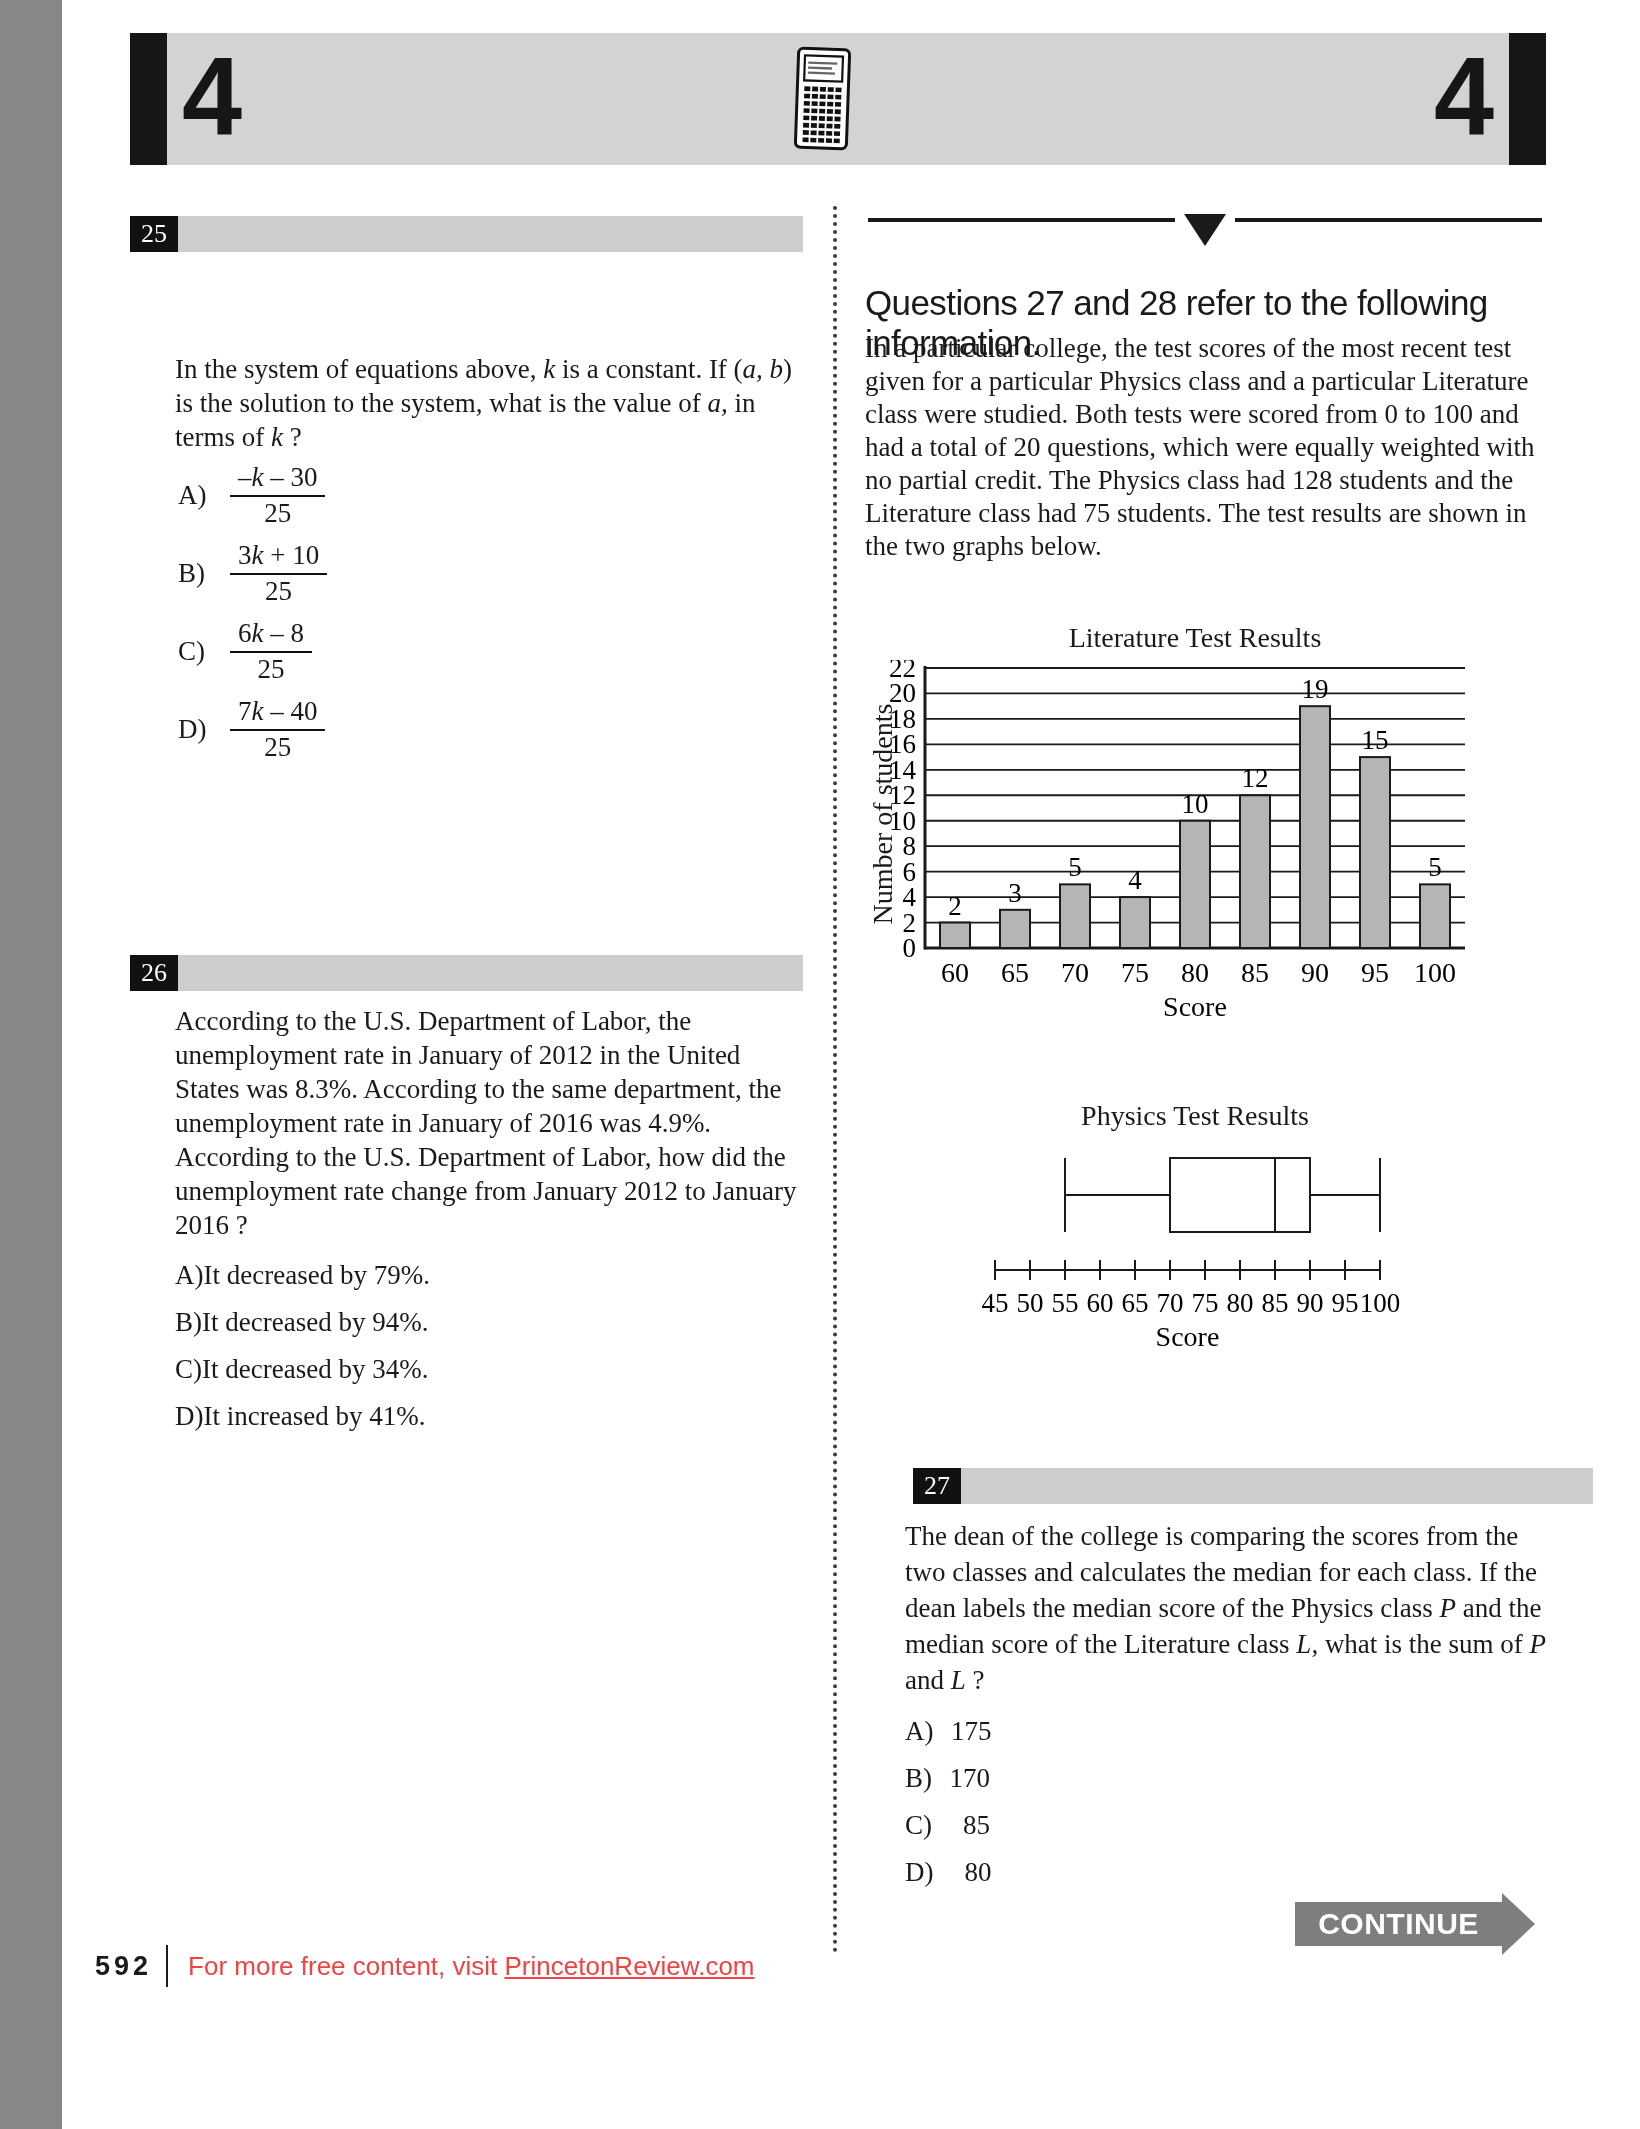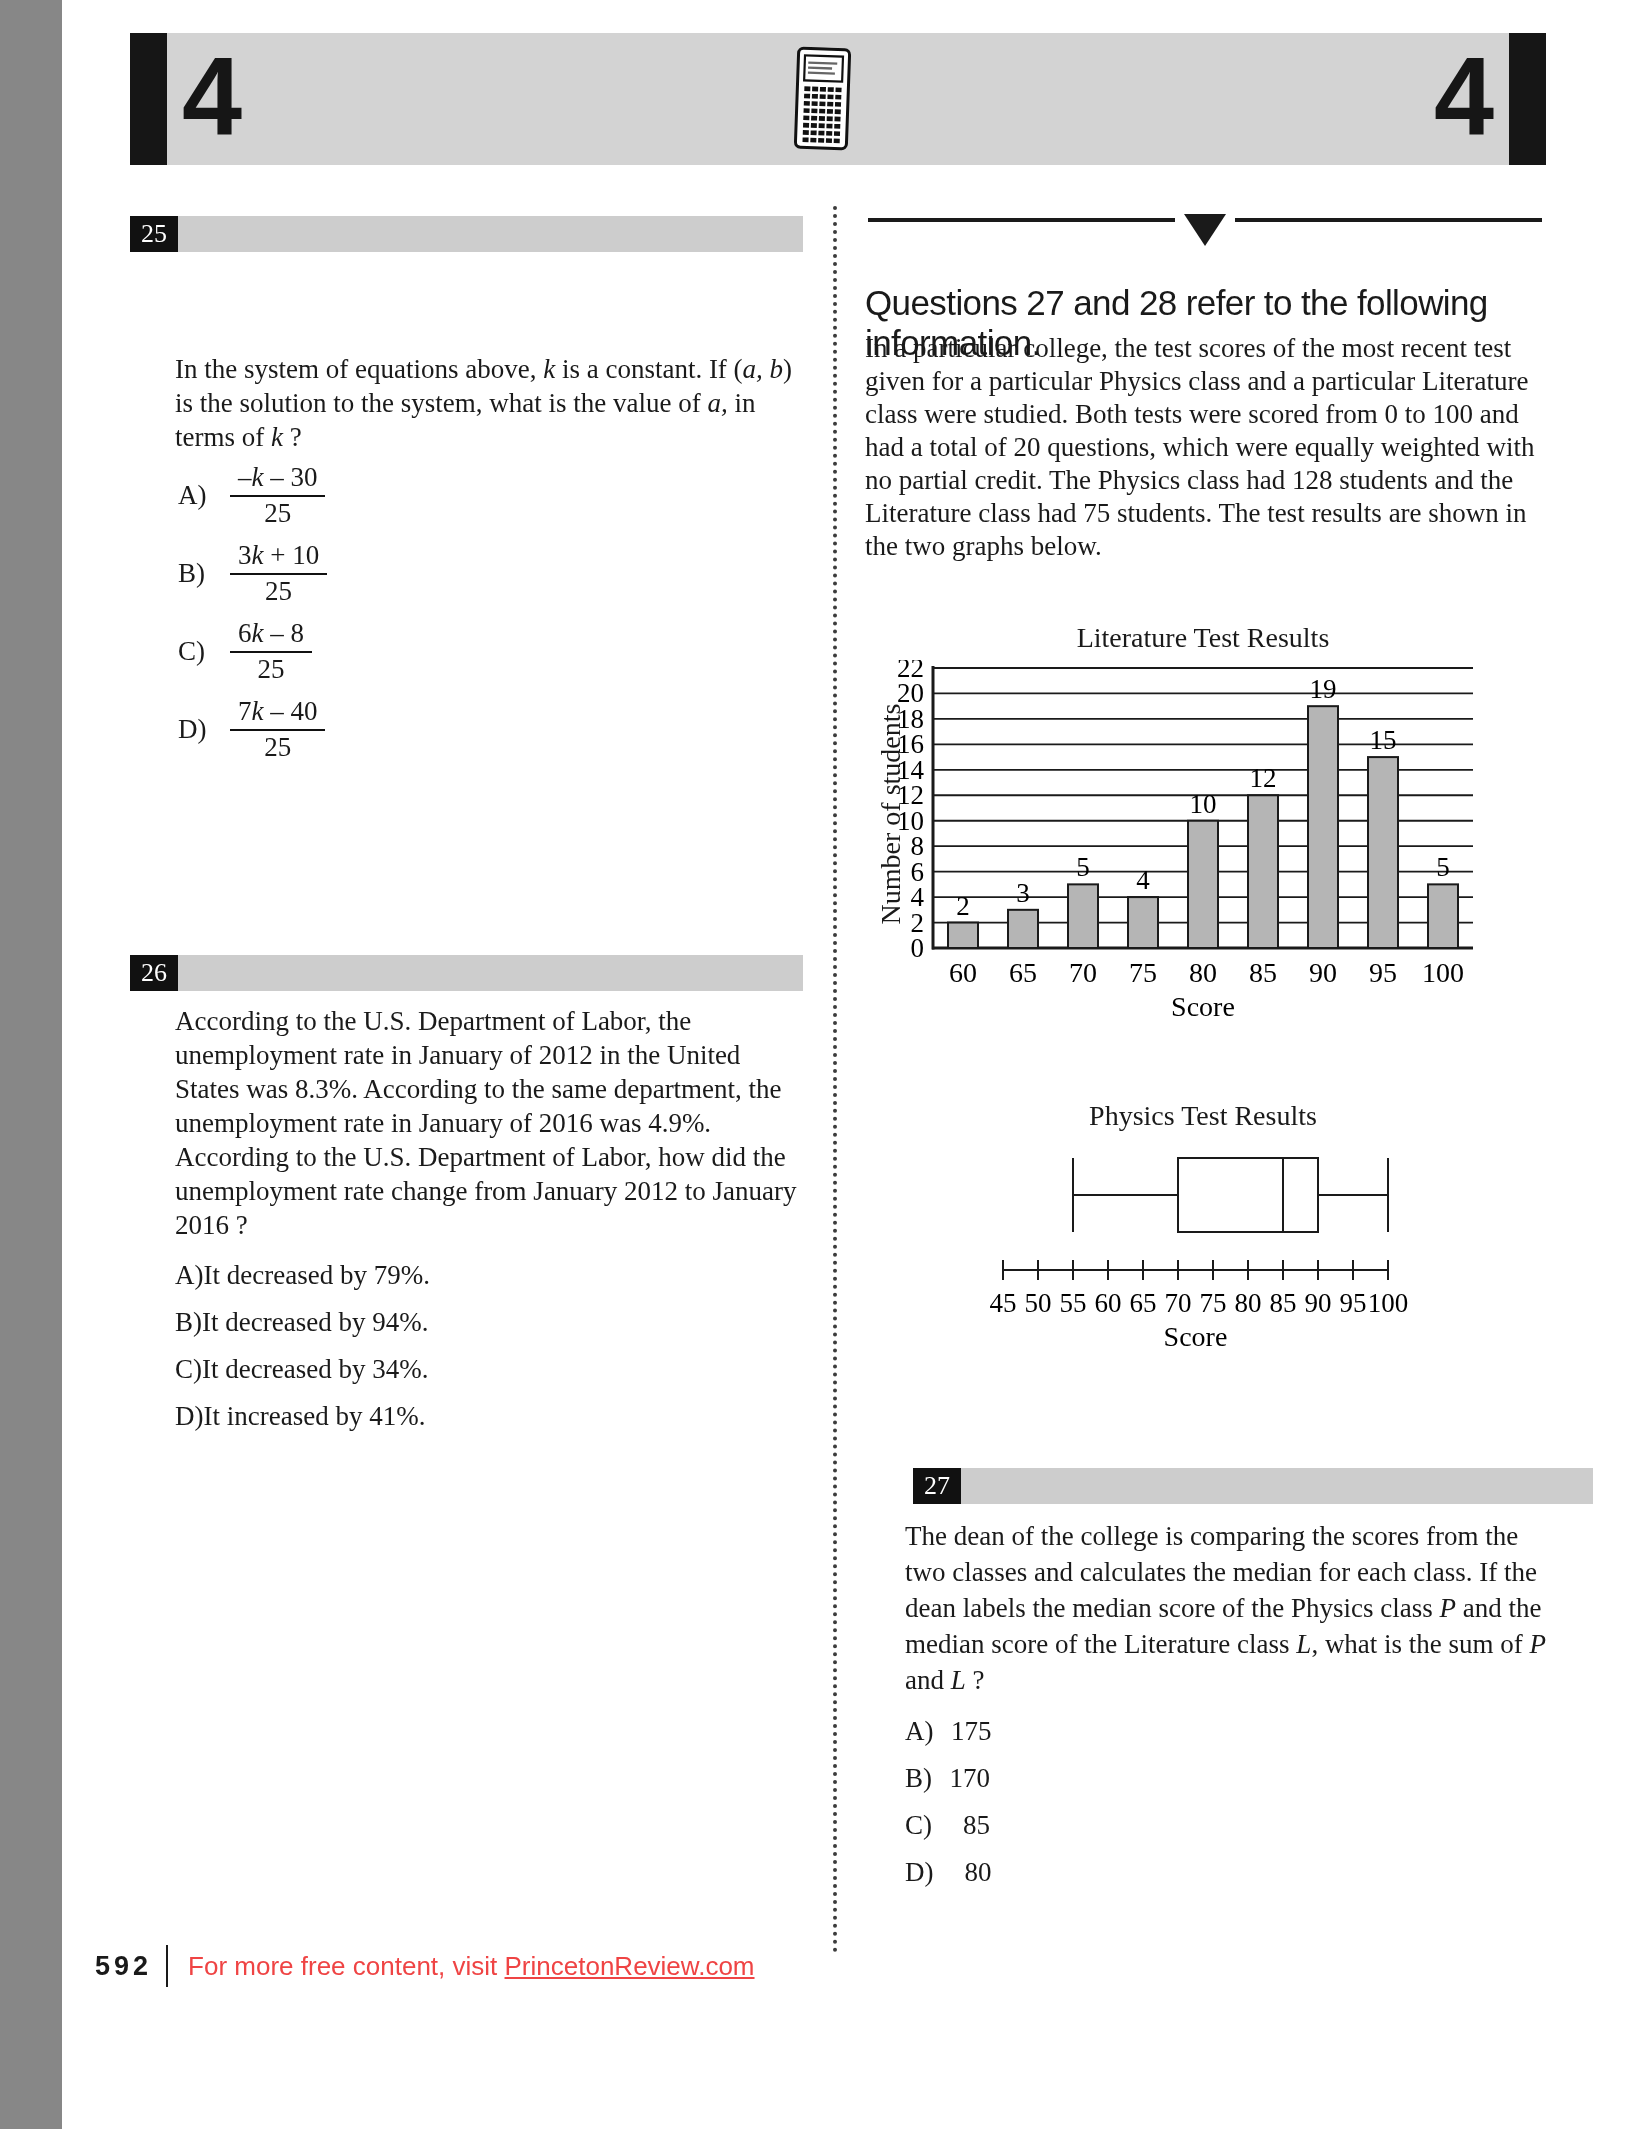--- a/index.html
+++ b/index.html
@@ -38,21 +38,21 @@
   .num-val{display:inline-block;min-width:58px;text-align:right;}
 
   
   .ref-divider{position:absolute;left:3px;top:206px;width:674px;display:flex;align-items:flex-start;}
   .rd-line{flex:1;border-top:4px solid #1a1a1a;margin-top:12px;}
   .rd-tri{width:0;height:0;border-left:21px solid transparent;border-right:21px solid transparent;
           border-top:32px solid #1a1a1a;margin:8px 9px 0 9px;}
   .ref-head{position:absolute;left:0;top:283px;width:680px;font-family:"Liberation Sans",sans-serif;
             font-weight:400;font-size:35px;letter-spacing:-0.6px;}
 
-  .chart-block{position:absolute;left:8px;width:680px;}
+  .chart-block{position:absolute;left:0;width:680px;}
   .chart-title{margin-left:60px;width:540px;text-align:center;font-size:28px;}
   .ylabel{position:absolute;left:-112px;top:176px;width:260px;text-align:center;font-size:28px;
           transform:rotate(-90deg);}
   .csvg{position:absolute;left:10px;top:38px;}
 
   
   .continue{position:absolute;left:430px;top:1893px;width:245px;height:62px;}
   .cont-rect{position:absolute;left:0;top:9px;width:207px;height:44px;background:#7e7e7e;
              color:#fff;font-family:"Liberation Sans",sans-serif;font-weight:700;font-size:30px;
              text-align:center;line-height:44px;letter-spacing:0.5px;}
@@ -329,20 +329,24 @@
       <div class="choice-row">
         <span class="letter">C)</span>
         <span class="num-val">85</span>
       </div>
       <div class="choice-row">
         <span class="letter">D)</span>
         <span class="num-val">80</span>
       </div>
     </div>
 
+    <div class="continue">
+      <div class="cont-rect">CONTINUE</div>
+      <div class="cont-arrow"></div>
+    </div>
   </div>
 
   <div class="footer">
     <span class="pageno">592</span>
     <span class="fdiv"></span>
     <span class="ftext">
       <span>For more free content, visit </span><span class="flink">PrincetonReview.com</span>
     </span>
   </div>
 </div>

